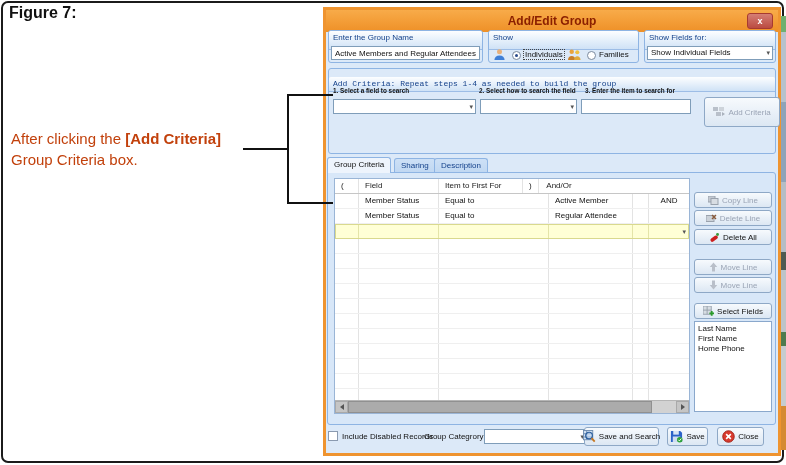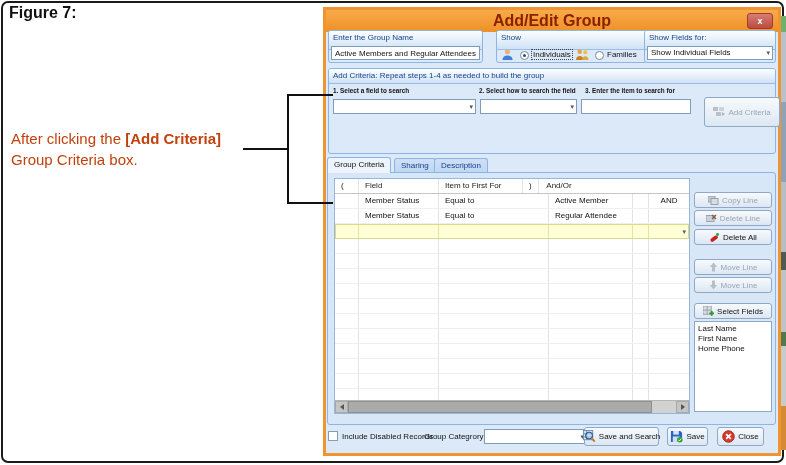--- a/index.html
+++ b/index.html
@@ -11,30 +11,30 @@
   .caption { position:absolute; left:11px; top:128px; width:250px; font-size:15px; color:#c2410c; line-height:21px; z-index:1; }
   .caption b { font-weight:bold; }
   .callout { position:absolute; background:#111; z-index:6; }
 
   
   .sliver { position:absolute; left:781px; width:5px; z-index:5; }
 
   
   .dialog { position:absolute; left:323px; top:7px; width:458px; height:449px; border:3px solid #ef9430; background:#dce9f8; z-index:3; font-size:8px; color:#111; }
   .titlebar { position:absolute; left:0; top:0; width:452px; height:22px; background:linear-gradient(#f8ab49,#ee9027); display:flex; align-items:center; justify-content:center; }
-  .title-text { font-size:16px; font-weight:bold; color:#8b2000; }
+  .title-text { font-size:12px; font-weight:bold; color:#8b2000; }
   .close-btn { position:absolute; right:5px; top:3px; width:26px; height:16px; background:linear-gradient(#d57f75,#bb4b41); border:1px solid #a63a31; border-radius:3px; color:#fff; font-size:9px; font-weight:bold; display:flex; align-items:center; justify-content:center; line-height:1; }
 
   .gbox { position:absolute; border:1px solid #8eb4e3; border-radius:3px; background:#dce9f8; }
   .gbox-hdr { height:13px; background:linear-gradient(#fdfeff,#cfe2f6); border-bottom:1px solid #9dbde6; border-radius:2px 2px 0 0; color:#15428b; font-size:8px; padding:2px 4px 16px 4px; white-space:nowrap; }
   .tb { position:absolute; background:#fff; border:1px solid #7f9db9; font-size:8px; padding:1px 3px; color:#111; font-family:"Liberation Sans",sans-serif; }
   .dd { position:absolute; background:#fff; border:1px solid #7f9db9; font-size:8px; padding:1px 12px 1px 3px; color:#111; }
   .dd .arr, .tbdd-arr { position:absolute; right:2px; top:50%; transform:translateY(-55%); font-size:7px; color:#555; }
 
-  .strip-hdr { position:absolute; left:0; top:0; right:0; height:15px; background:linear-gradient(#fdfeff,#cfe2f6); border-bottom:1px solid #9dbde6; color:#15428b; font-size:8px; padding:2px 4px 0 4px; border-radius:2px 2px 0 0; white-space:nowrap; }
+  .strip-hdr { position:absolute; left:0; top:8px; right:0; height:15px; background:linear-gradient(#fdfeff,#cfe2f6); border-bottom:1px solid #9dbde6; color:#15428b; font-size:8px; padding:2px 4px 0 4px; border-radius:2px 2px 0 0; white-space:nowrap;font-family:Liberation Mono, monospace; }
   .step-label { position:absolute; font-weight:bold; font-size:7.5px; white-space:nowrap; transform:scaleX(.85); transform-origin:left top; }
 
   .btn { position:absolute; background:linear-gradient(#f7fafd,#dce7f3); border:1px solid #8ea8c6; border-radius:3px; font-size:8px; color:#111; display:flex; align-items:center; justify-content:center; gap:3px; white-space:nowrap; }
   .btn.disabled { color:#9aa4b5; }
 
   .tab { position:absolute; top:148px; height:26px; font-size:8px; padding:2px 6px 0 6px; border:1px solid #8eb4e3; border-bottom:none; border-radius:3px 3px 0 0; white-space:nowrap; }
   .tab.active { background:#eef4fc; z-index:2; height:16px; top:147px; font-weight:normal; }
   .tab.inactive { background:linear-gradient(#cde0f6,#b5d0ee); color:#15428b; }
 
   .tabpanel { position:absolute; left:1px; top:162px; width:449px; height:253px; border:1px solid #8eb4e3; background:#d8e7f8; border-radius:0 3px 3px 3px; }
@@ -103,21 +103,21 @@
     <div class="close-btn">
         <span>x</span>
       </div>
   </div>
 
   <div class="gbox" style="left:2px; top:20px; width:155px; height:33px;">
     <div class="gbox-hdr">Enter the Group Name</div>
   </div>
   <input class="tb" readonly="" style="left: 5px; top: 36px; width: 149px; height: 14px;" value="Active Members and Regular Attendees List">
 
-  <div class="gbox" style="left:170px; top:20px; width:151px; height:33px;">
+  <div class="gbox" style="left:162px; top:20px; width:151px; height:33px;">
     <div class="gbox-hdr">Show</div>
     <span style="position:absolute; left:4px; top:17px;">
       <svg width="13" height="13" viewBox="0 0 14 14">
           <circle cx="7" cy="4" r="2.7" fill="#e8b07a"></circle>
           <path d="M1.5 13c0-3.2 2.2-5 5.5-5s5.5 1.8 5.5 5z" fill="#3f7fd6"></path>
         </svg>
     </span>
     <span class="radio sel" style="position:absolute; left:23px; top:20px;"></span>
     <span class="focus-dotted" style="position:absolute; left:35px; top:19px; font-size:8px; padding:0 1px;">Individuals</span>
     <span style="position:absolute; left:78px; top:17px;">

